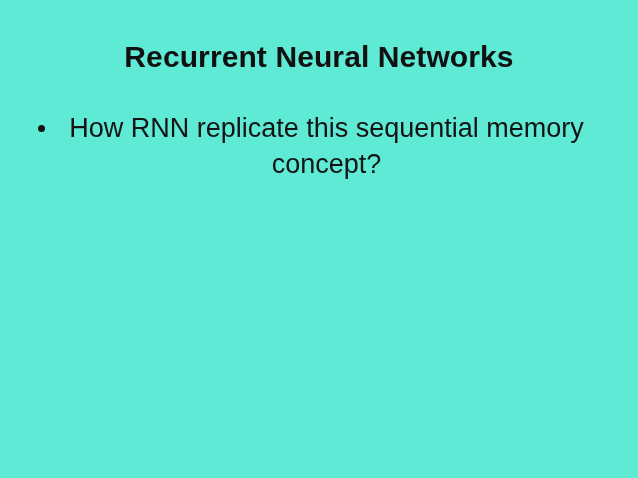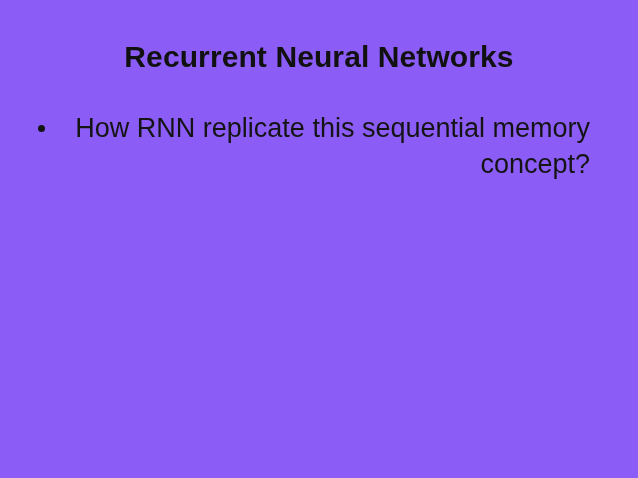--- a/index.html
+++ b/index.html
@@ -12,21 +12,21 @@
     height: 478px;
     background: #ffffff;
     font-family: "Liberation Sans", sans-serif;
     color: #000000;
     overflow: hidden;
   }
   .slide {
     position: relative;
     width: 638px;
     height: 478px;
-    background: #8b5cf6;
+    background: #5eead4;
     box-sizing: border-box;
   }
   .slide-title {
     position: absolute;
     left: 0;
     top: 18px;
     width: 638px;
     text-align: center;
     font-size: 30px;
     font-weight: bold;
@@ -45,21 +45,21 @@
     list-style: none;
   }
   .bullet-item {
     position: relative;
     display: block;
     padding-left: 33px;
     font-size: 27px;
     line-height: 36px;
     font-weight: normal;
     color: #141414;
-    text-align: right;
+    text-align: center;
   }
   .bullet-marker {
     position: absolute;
     left: 8px;
     top: 15px;
     width: 7px;
     height: 7px;
     border-radius: 50%;
     background: #141414;
   }

